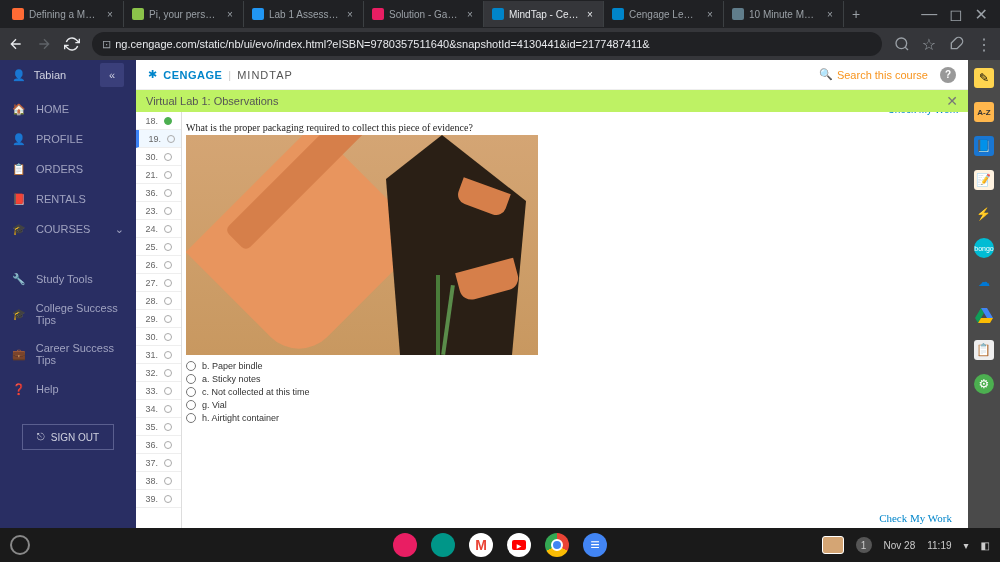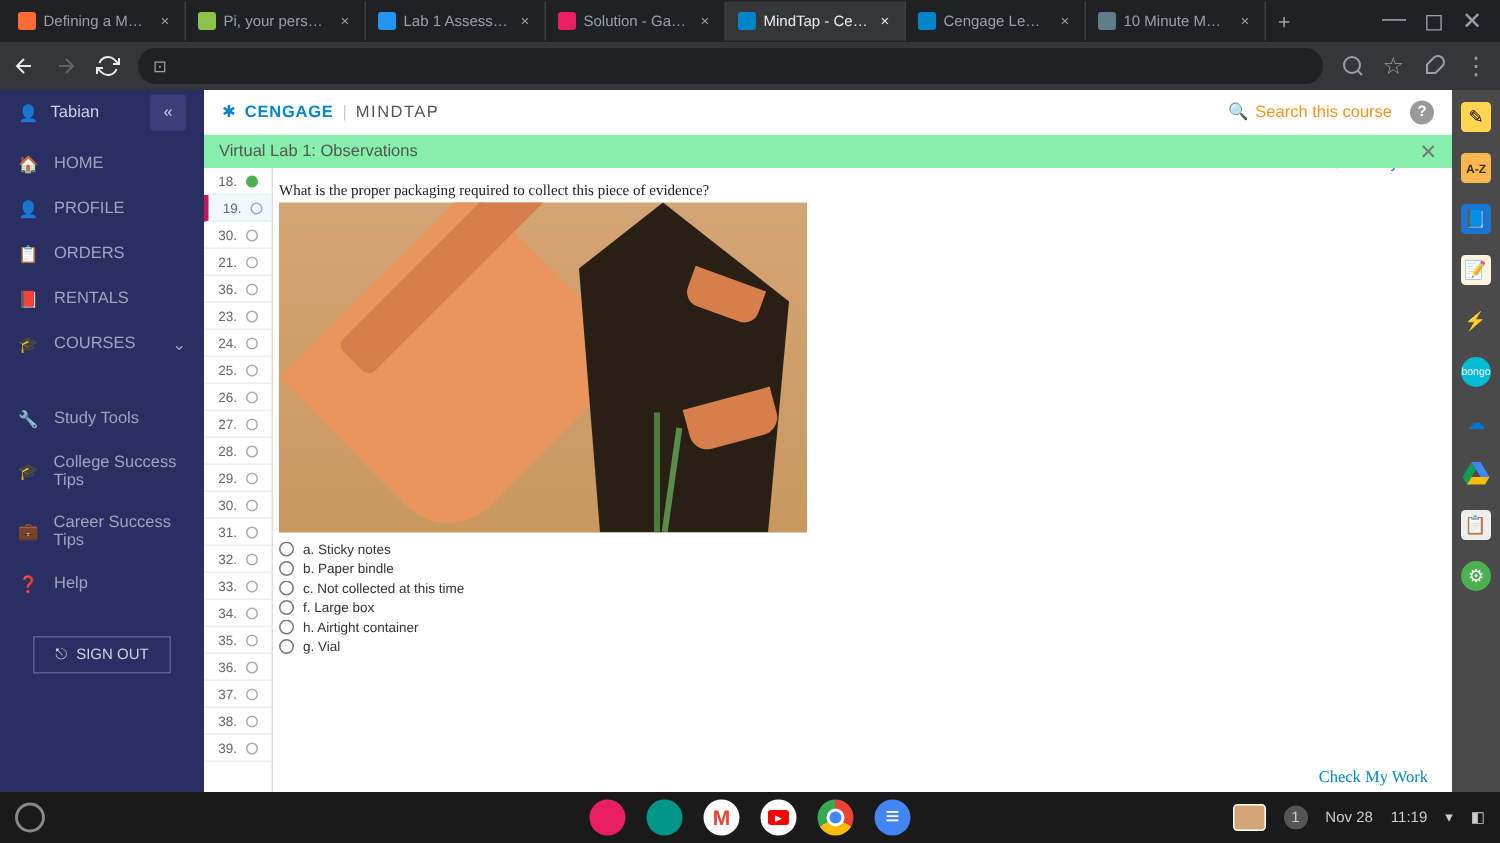--- a/index.html
+++ b/index.html
@@ -36,29 +36,29 @@
 .main { flex: 1; display: flex; flex-direction: column; background: #fff; position: relative; }
 .brand-bar { height: 30px; display: flex; align-items: center; padding: 0 12px; justify-content: space-between; border-bottom: 1px solid #eee; }
 .brand-left { display: flex; align-items: center; gap: 6px; font-size: 11px; }
 .brand-cengage { color: #0085ca; font-weight: bold; letter-spacing: 0.5px; }
 .brand-divider { color: #ccc; }
 .brand-mindtap { color: #555; letter-spacing: 1px; }
 .brand-right { display: flex; align-items: center; gap: 12px; font-size: 11px; color: #f7941e; }
 .search-course { display: flex; align-items: center; gap: 4px; cursor: pointer; }
 .help-circle { width: 16px; height: 16px; border-radius: 50%; background: #999; color: #fff; display: flex; align-items: center; justify-content: center; font-size: 10px; font-weight: bold; cursor: pointer; }
 
-.subtitle-bar { height: 22px; background: #86efac; display: flex; align-items: center; justify-content: space-between; padding: 0 10px; font-size: 11px; color: #555; }
+.subtitle-bar { height: 22px; background: #bef264; display: flex; align-items: center; justify-content: space-between; padding: 0 10px; font-size: 11px; color: #555; }
 .close-x { cursor: pointer; font-size: 14px; color: #777; }
 
 .content-area { flex: 1; display: flex; overflow: hidden; position: relative; }
 
 
 .qnav { width: 46px; border-right: 1px solid #ddd; overflow-y: auto; font-size: 9px; }
 .qnav-item { display: flex; align-items: center; height: 18px; padding: 0 4px; border-bottom: 1px solid #eee; cursor: pointer; }
-.qnav-item.current { border-left: 3px solid #be185d; background: #f0f8ff; }
+.qnav-item.current { border-left: 3px solid #3b82f6; background: #f0f8ff; }
 .qnum { width: 18px; text-align: right; color: #666; }
 .qstatus { margin-left: 6px; width: 8px; height: 8px; border-radius: 50%; border: 1px solid #aaa; }
 .qstatus.done { background: #4caf50; border-color: #4caf50; }
 
 
 .qbody { flex: 1; padding: 0 8px 4px 4px; position: relative; overflow-y: auto; }
 .check-link-top { position: absolute; top: -8px; right: 10px; font-size: 10px; color: #0085ca; cursor: pointer; }
 .qtext { font-size: 10px; font-family: Georgia, serif; color: #222; margin-bottom: 2px; margin-top: 10px; }
 .qimage { width: 352px; height: 220px; background: linear-gradient(#d4a574, #c89860); position: relative; overflow: hidden; margin-bottom: 6px; }
 .pot { position: absolute; width: 180px; height: 160px; background: #e8955e; left: 30px; top: 30px; transform: rotate(-45deg); border-radius: 0 0 40px 40px; }
@@ -141,20 +141,21 @@
       <path d="M19 12H5M12 19l-7-7 7-7"></path>
     </svg>
   <svg class="nav-icon" viewBox="0 0 24 24" fill="none" stroke="#5f6368" stroke-width="2">
       <path d="M5 12h14M12 5l7 7-7 7"></path>
     </svg>
   <svg class="nav-icon" viewBox="0 0 24 24" fill="none" stroke="#e8eaed" stroke-width="2">
       <path d="M23 4v6h-6M1 20v-6h6M3.51 9a9 9 0 0114.85-3.36L23 10M1 14l4.64 4.36A9 9 0 0020.49 15"></path>
     </svg>
   <div class="url-field">
     <span class="url-prefix">⊡</span>
+    <span>ng.cengage.com/static/nb/ui/evo/index.html?eISBN=9780357511640&amp;snapshotId=4130441&amp;id=2177487411&amp;</span>
   </div>
   <svg class="nav-icon" viewBox="0 0 24 24" fill="none" stroke="#9aa0a6" stroke-width="2">
       <circle cx="11" cy="11" r="8"></circle>
       <path d="M21 21l-4.35-4.35"></path>
     </svg>
   <span style="color:#9aa0a6;">☆</span>
   <svg class="nav-icon" viewBox="0 0 24 24" fill="none" stroke="#9aa0a6" stroke-width="2">
       <path d="M20.24 12.24a6 6 0 00-8.49-8.49L5 10.5V19h8.5z"></path>
     </svg>
   <span style="color:#9aa0a6;">⋮</span>
@@ -335,41 +336,37 @@
           <div class="pot-rim"></div>
           <div class="dirt"></div>
           <div class="shard1"></div>
           <div class="shard2"></div>
           <div class="plant"></div>
           <div class="plant2"></div>
         </div>
         <div class="options" id="options">
             <label class="option">
               <input type="radio" name="ans" style="">
-    <span>a. Sticky notes</span>
+    <span>b. Paper bindle</span>
             </label>
             <label class="option">
               <input type="radio" name="ans" style="">
-    <span>b. Paper bindle</span>
+    <span>a. Sticky notes</span>
             </label>
             <label class="option">
               <input type="radio" name="ans" style="">
     <span>c. Not collected at this time</span>
             </label>
             <label class="option">
               <input type="radio" name="ans" style="">
-    <span>f. Large box</span>
+    <span>g. Vial</span>
             </label>
             <label class="option">
               <input type="radio" name="ans" style="">
     <span>h. Airtight container</span>
-            </label>
-            <label class="option">
-              <input type="radio" name="ans" style="">
-    <span>g. Vial</span>
             </label>
           </div>
         <span class="check-link-bottom">Check My Work</span>
       </div>
     </div>
   </div>
 
   <div class="tool-strip">
     <div class="tool-icon" style="background:#ffd54f;">✎</div>
     <div class="tool-icon" style="background:#ffb74d;color:#333;font-size:8px;font-weight:bold;">A-Z</div>

